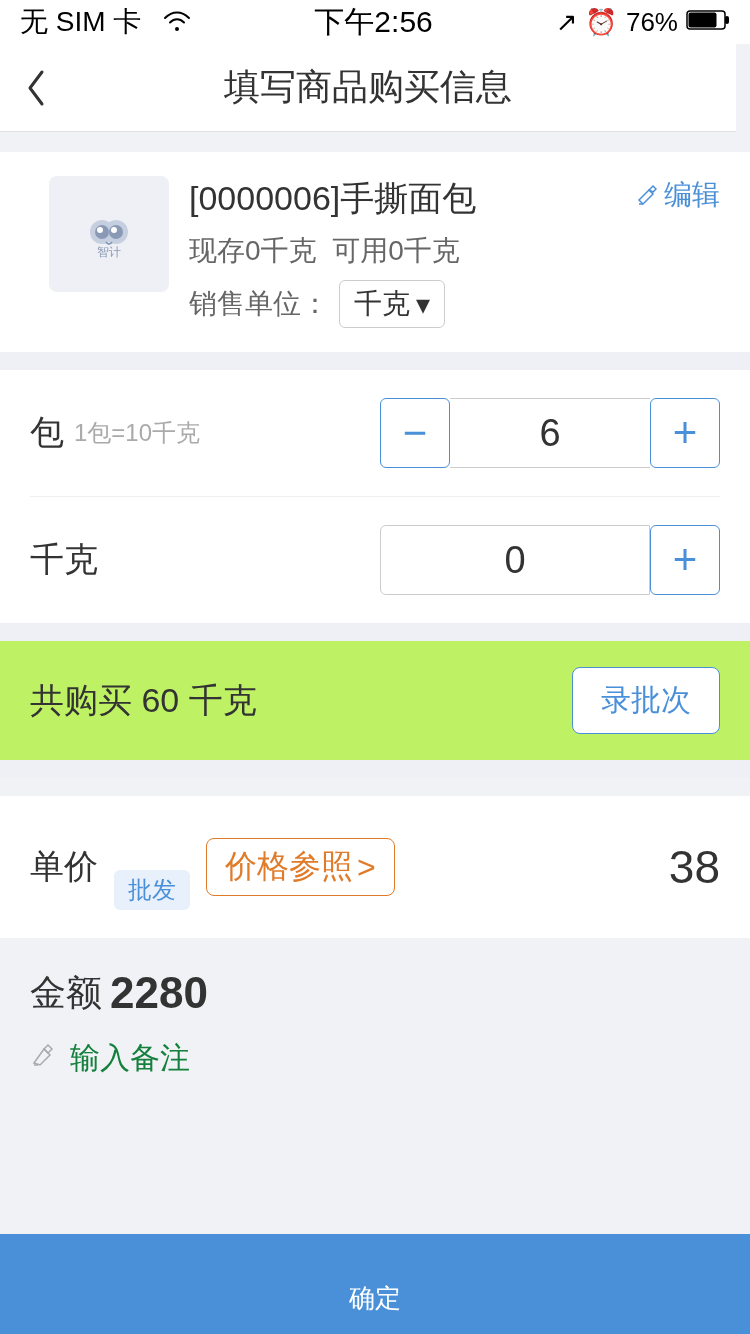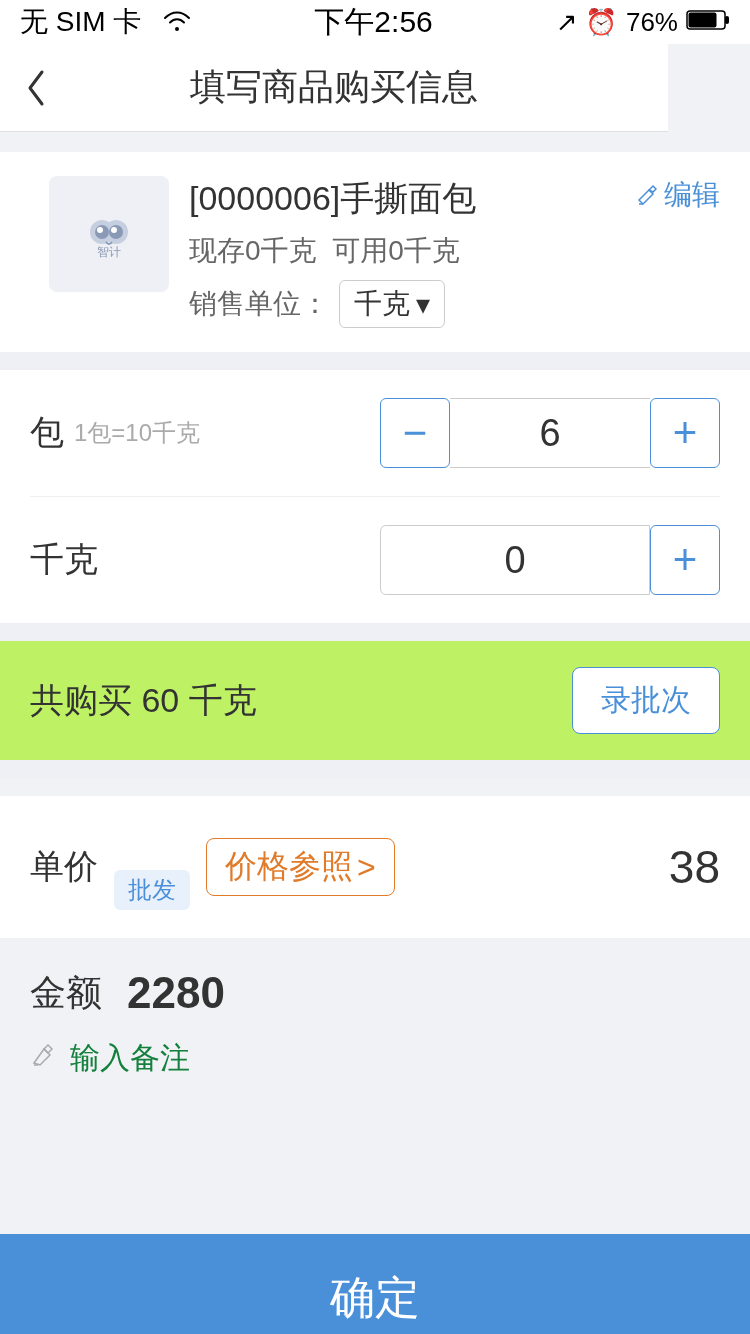--- a/index.html
+++ b/index.html
@@ -24,21 +24,21 @@
       padding: 0 20px;
       font-size: 28px;
       color: #000;
     }
     .status-left { display: flex; align-items: center; gap: 22px; }
     .status-center { font-weight: 500; font-size: 30px; }
     .status-right { display: flex; align-items: center; gap: 8px; font-size: 26px; }
 
     
     .nav-bar {
-      width: 668px;
+      width: 736px;
       height: 88px;
       background: #fff;
       border-bottom: 1px solid #e0e0e0;
       display: flex;
       align-items: center;
       justify-content: center;
       position: relative;
     }
     .nav-back {
       position: absolute;
@@ -222,21 +222,21 @@
     }
 
     
     .amount-section {
       background: #f0f2f5;
       padding: 30px 30px 10px 30px;
     }
     .amount-row {
       display: flex;
       align-items: center;
-      gap: 25px;
+      gap: 8px;
       margin-bottom: 20px;
     }
     .amount-label { font-size: 36px; color: #333; }
     .amount-value { font-size: 44px; color: #333; font-weight: 600; }
     .note-row {
       display: flex;
       align-items: center;
       gap: 12px;
       color: #15803d;
       font-size: 30px;
@@ -249,21 +249,21 @@
       bottom: 0;
       width: 750px;
       height: 100px;
       background: #4a90d9;
       display: flex;
       align-items: center;
       justify-content: center;
       cursor: pointer;
     }
     .confirm-btn-text {
-      font-size: 45px;
+      font-size: 26px;
       color: #fff;
       font-weight: 500;
       margin-top: 28px;
     }
 
     
     .main-content {
       padding-bottom: 100px;
     }
   </style>

